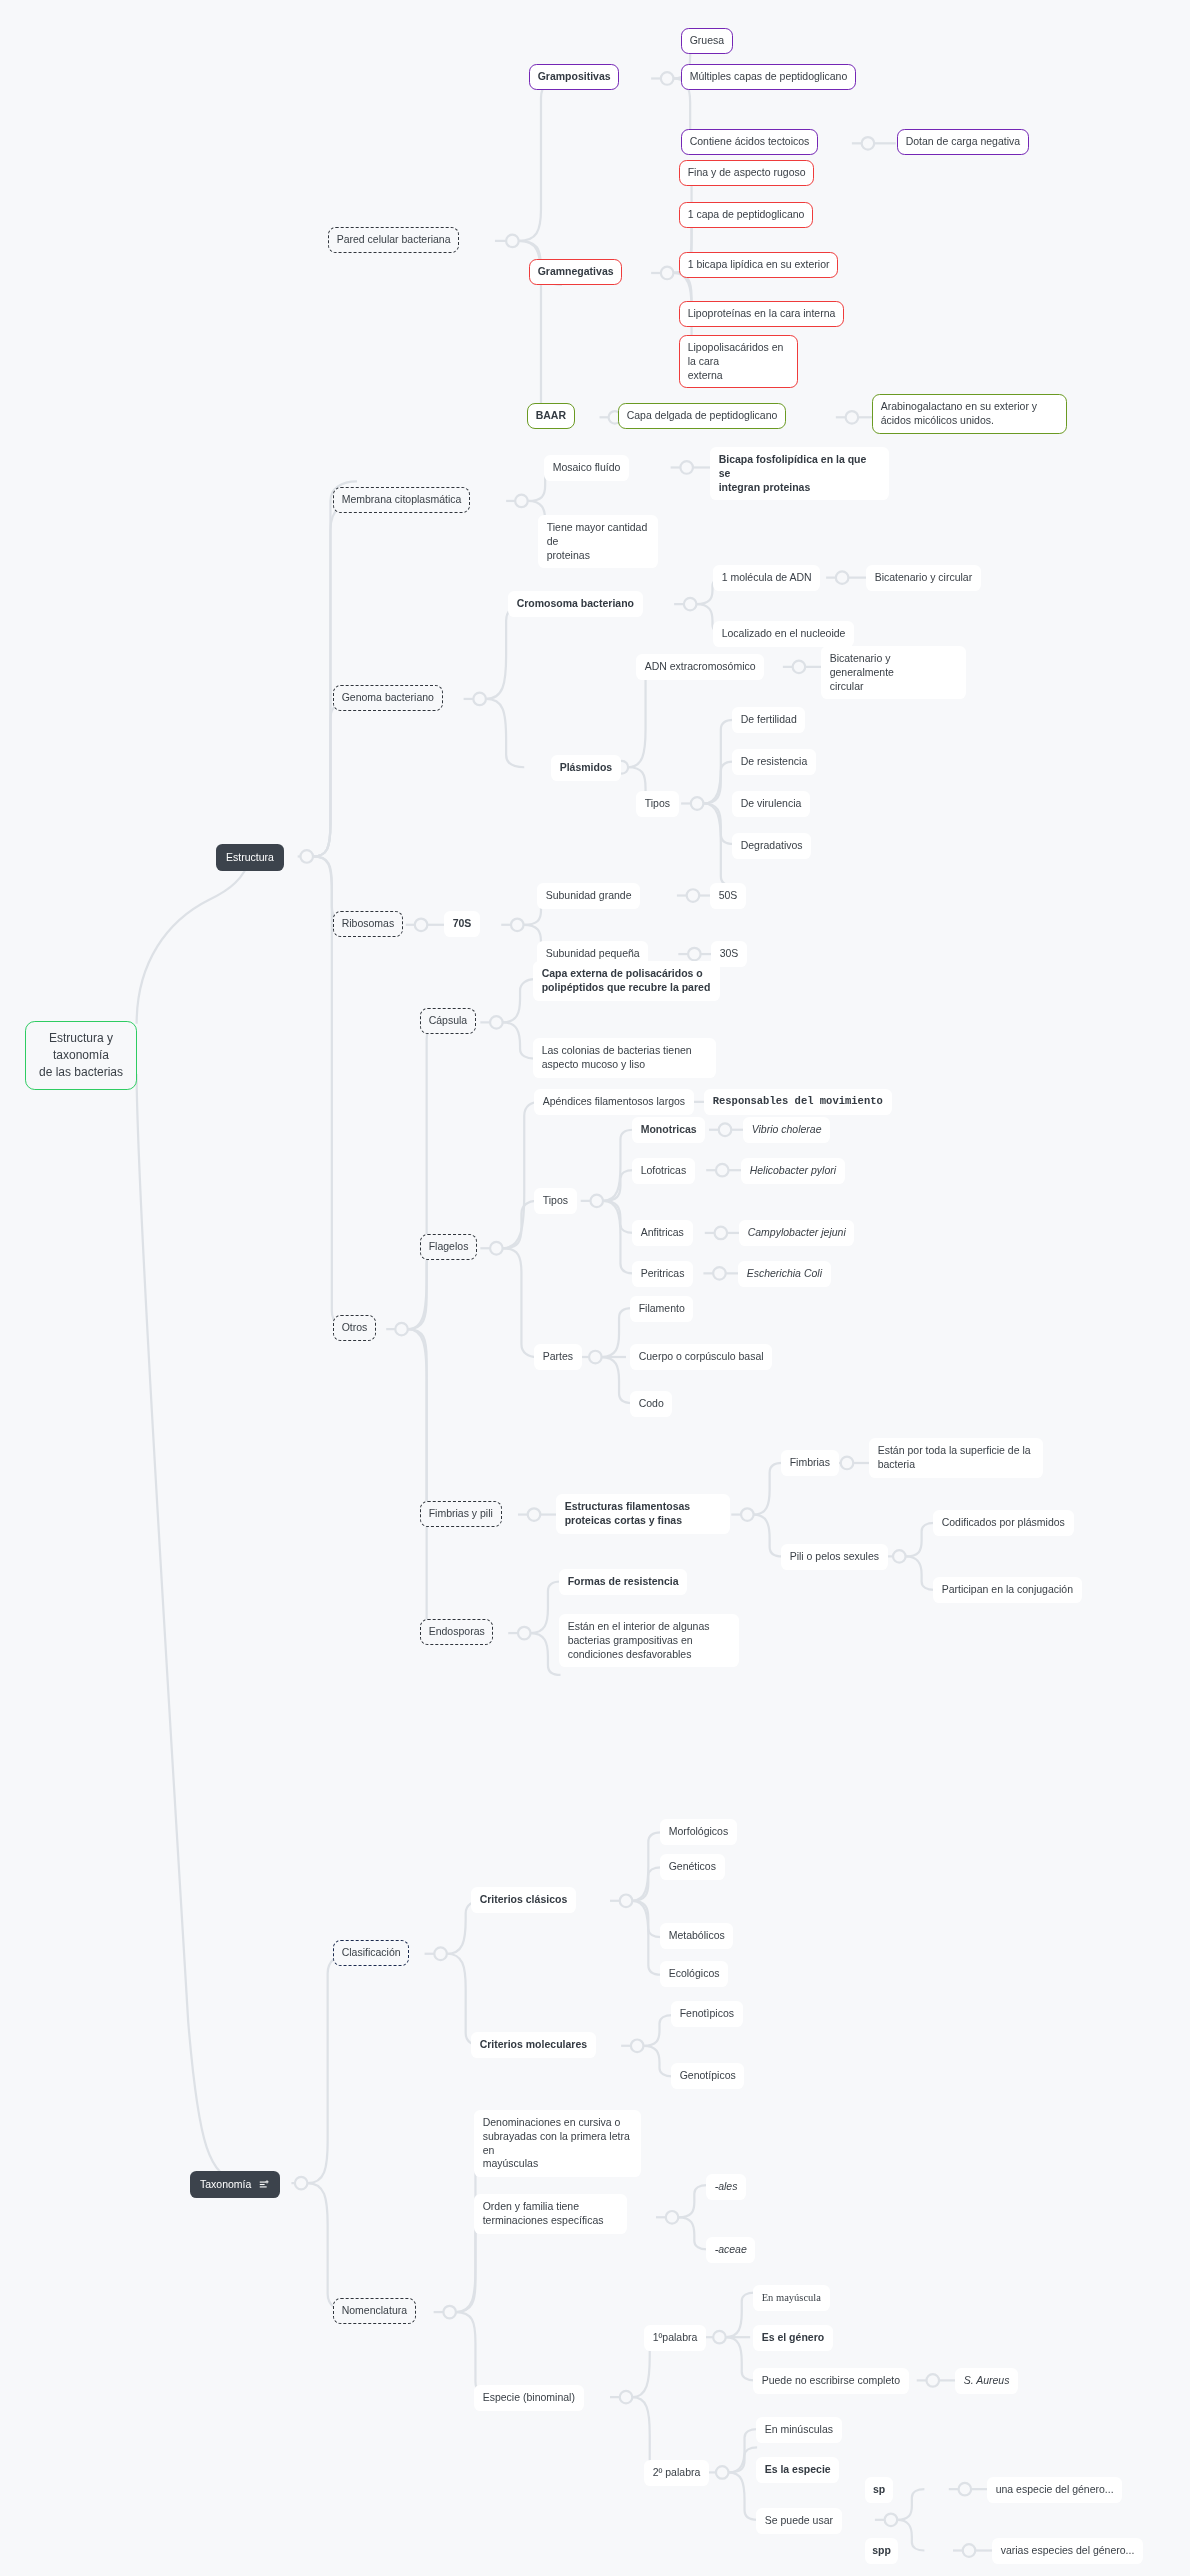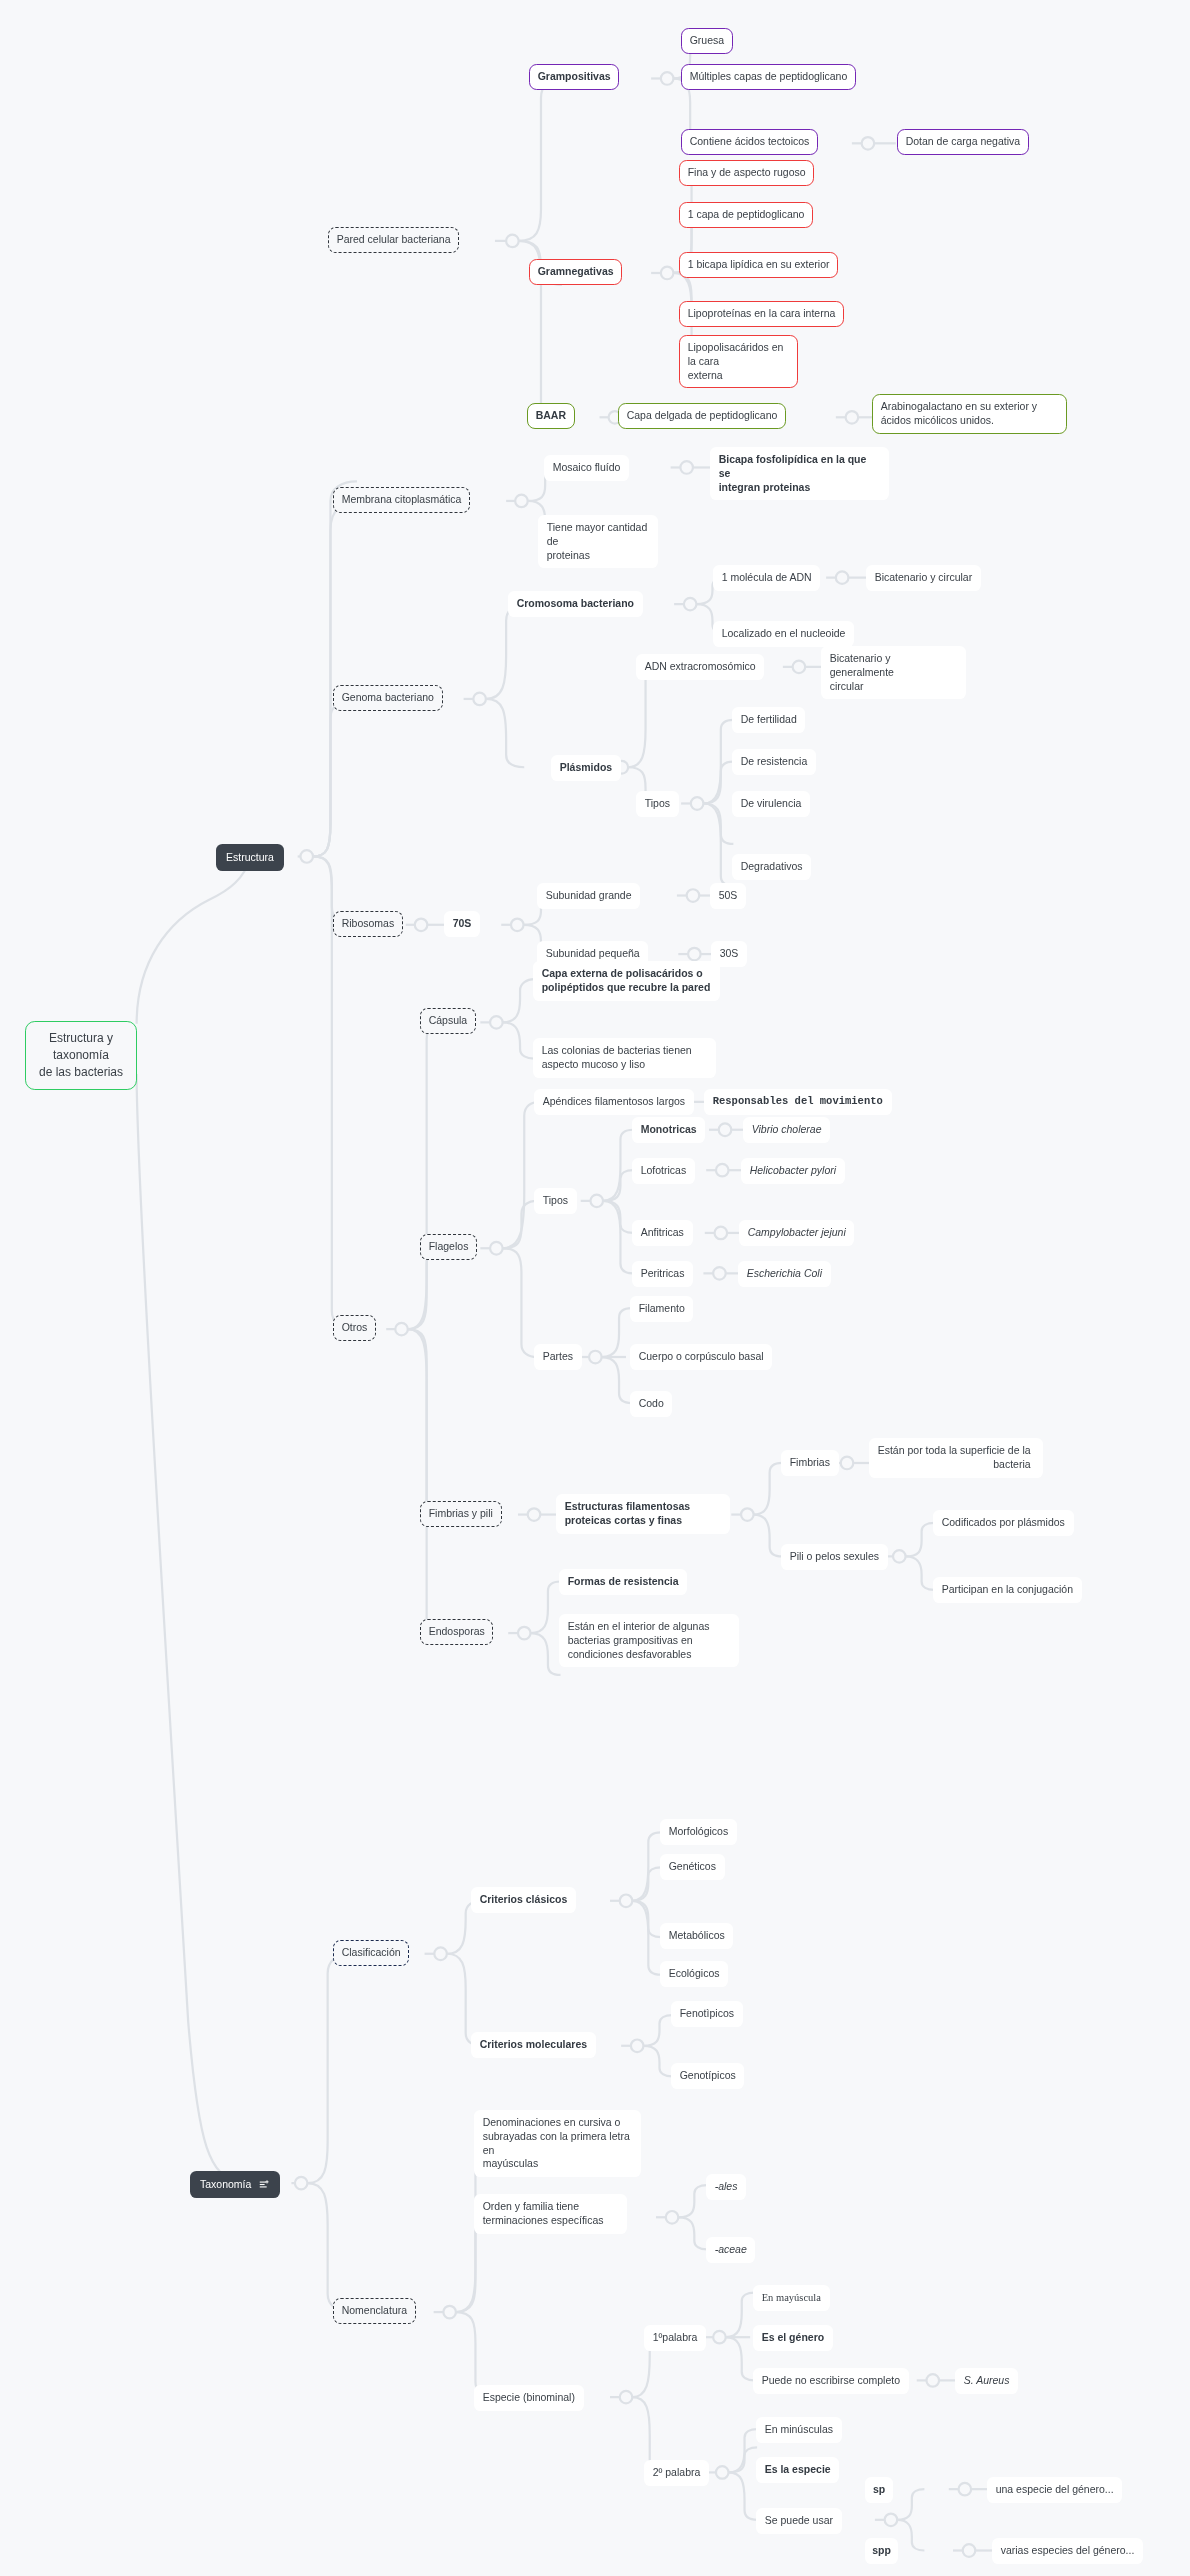--- a/index.html
+++ b/index.html
@@ -343,21 +343,21 @@
   <div class="node plain" style="left:713px; top:621px;">Localizado en el nucleoide</div>
 
   <div class="node plain bold" style="left:551px; top:755px;">Plásmidos</div>
   <div class="node plain" style="left:636px; top:654px;">ADN extracromosómico</div>
   <div class="node plain" style="left:821px; top:646px; width:145px;">Bicatenario y generalmente
 circular</div>
   <div class="node plain" style="left:636px; top:791px;">Tipos</div>
   <div class="node plain" style="left:732px; top:707px;">De fertilidad</div>
   <div class="node plain" style="left:732px; top:749px;">De resistencia</div>
   <div class="node plain" style="left:732px; top:791px;">De virulencia</div>
-  <div class="node plain" style="left:732px; top:854px;">Degradativos</div>
+  <div class="node plain" style="left:732px; top:833px;">Degradativos</div>
 
   <div class="node plain bold" style="left:444px; top:911px;">70S</div>
   <div class="node plain" style="left:537px; top:883px;">Subunidad grande</div>
   <div class="node plain" style="left:710px; top:883px;">50S</div>
   <div class="node plain" style="left:537px; top:941px;">Subunidad pequeña</div>
   <div class="node plain" style="left:711px; top:941px;">30S</div>
 
   <div class="node dashed" style="left:420px; top:1008px;">Cápsula</div>
   <div class="node plain bold" style="left:533px; top:961px; width:187px;">Capa externa de polisacáridos o
 polipéptidos que recubre la pared</div>
@@ -380,21 +380,21 @@
 
   <div class="node plain" style="left:534px; top:1344px;">Partes</div>
   <div class="node plain" style="left:630px; top:1296px;">Filamento</div>
   <div class="node plain" style="left:630px; top:1344px;">Cuerpo o corpúsculo basal</div>
   <div class="node plain" style="left:630px; top:1391px;">Codo</div>
 
   <div class="node dashed" style="left:420px; top:1501px;">Fimbrias y pili</div>
   <div class="node plain bold" style="left:556px; top:1494px; width:174px;">Estructuras filamentosas
 proteicas cortas y finas</div>
   <div class="node plain" style="left:781px; top:1450px;">Fimbrias</div>
-  <div class="node plain" style="left:869px; top:1438px; width:174px;text-align:right;">Están por toda la superficie de la
+  <div class="node plain" style="left:869px; top:1438px; width:174px;">Están por toda la superficie de la
 bacteria</div>
   <div class="node plain" style="left:781px; top:1544px;">Pili o pelos sexules</div>
   <div class="node plain" style="left:933px; top:1510px;">Codificados por plásmidos</div>
   <div class="node plain" style="left:933px; top:1577px;">Participan en la conjugación</div>
 
   <div class="node dashed" style="left:420px; top:1619px;">Endosporas</div>
   <div class="node plain bold" style="left:559px; top:1569px;">Formas de resistencia</div>
   <div class="node plain" style="left:559px; top:1614px; width:180px;">Están en el interior de algunas
 bacterias grampositivas en
 condiciones desfavorables</div>

